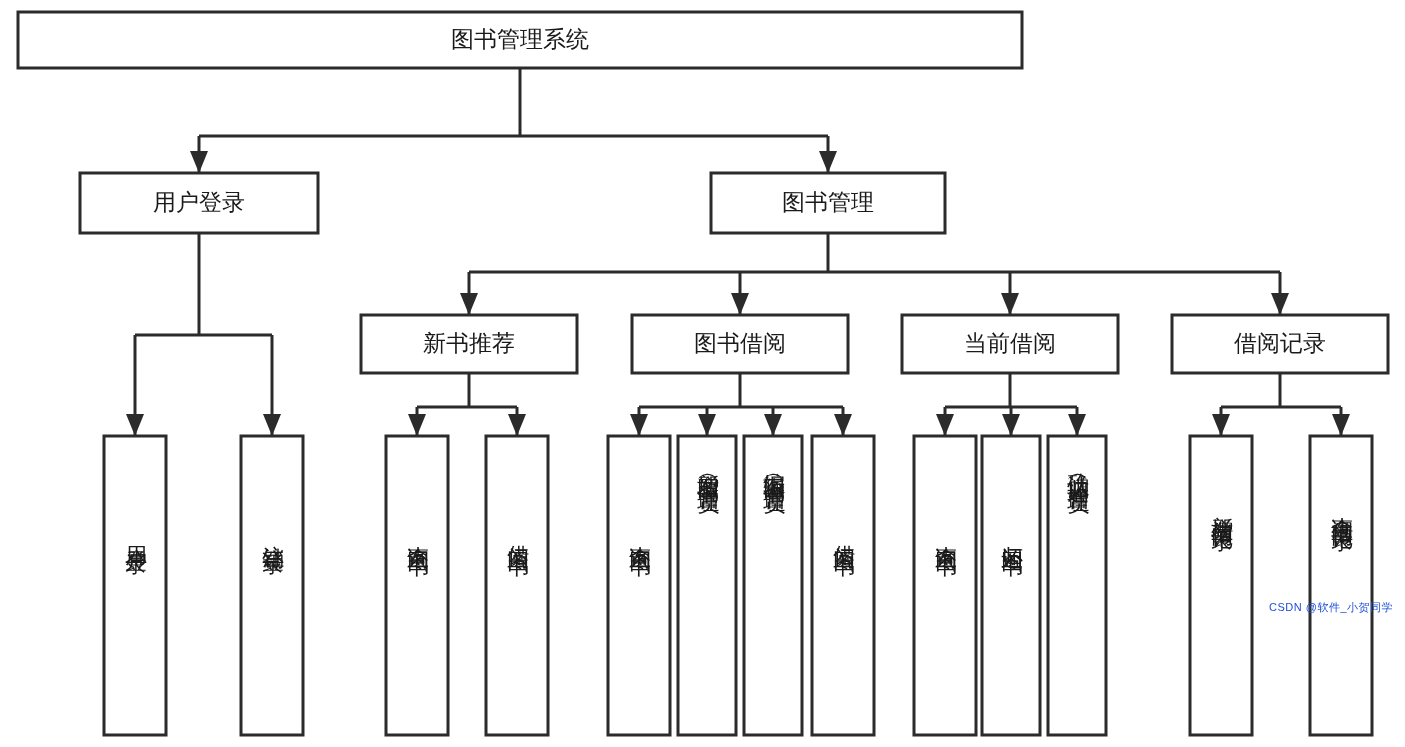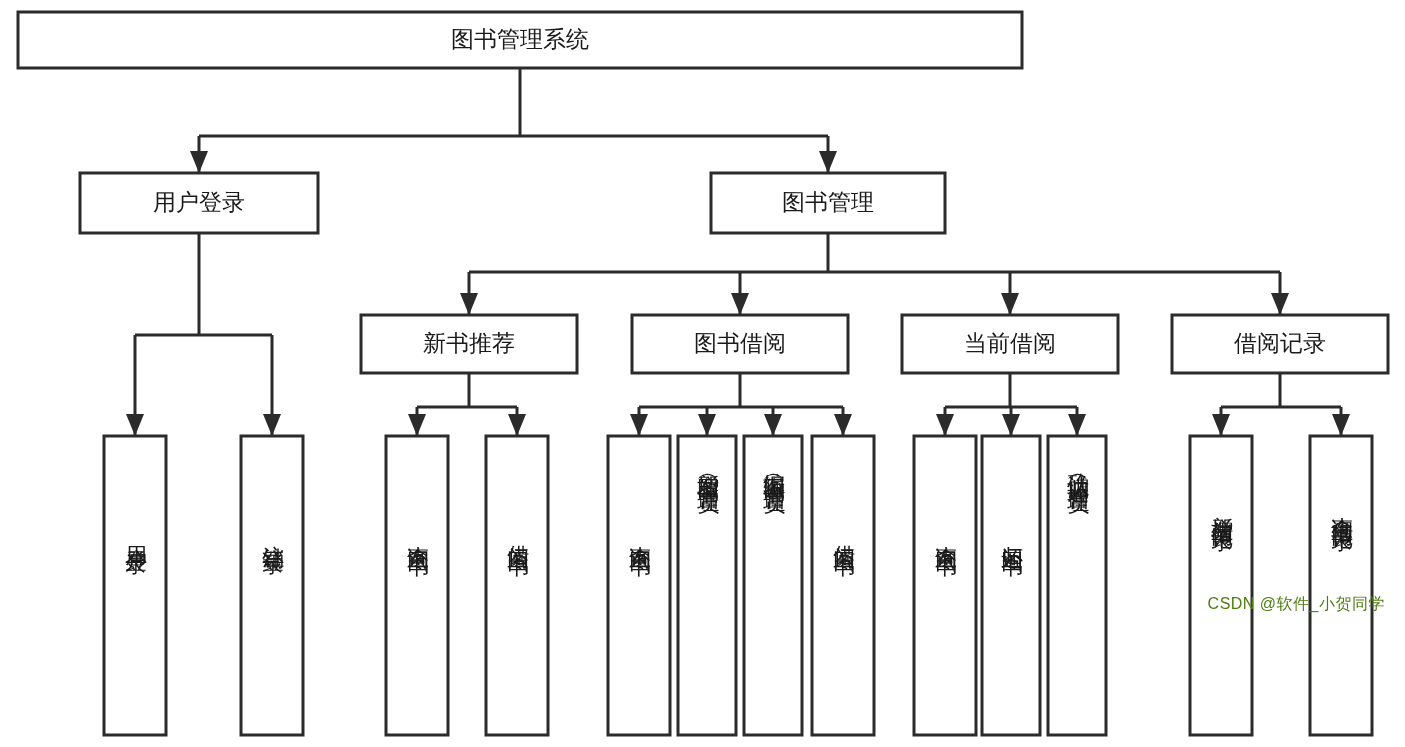--- a/index.html
+++ b/index.html
@@ -55,25 +55,25 @@
   .node-label-v {
     writing-mode: vertical-rl;
     text-orientation: upright;
     glyph-orientation-vertical: 0;
     text-anchor: middle;
     letter-spacing: 3px;
     font-size: 22px;
   }
   .watermark {
     position: absolute;
-    right: 20px;
+    right: 12px;
     bottom: 6px;
     font-family: "Liberation Sans", "DejaVu Sans", sans-serif;
-    font-size: 16px;
-    color: #4d7c0f;
+    font-size: 11px;
+    color: #1d4ed8;
     white-space: nowrap;
     user-select: none;
     letter-spacing: 0.5px;
   }
 </style>
 </head>
 <body>
 
 <div id="diagram-root">
   <svg class="diagram-canvas" id="diagram-svg" viewBox="0 0 1405 747" xmlns="http://www.w3.org/2000/svg">

